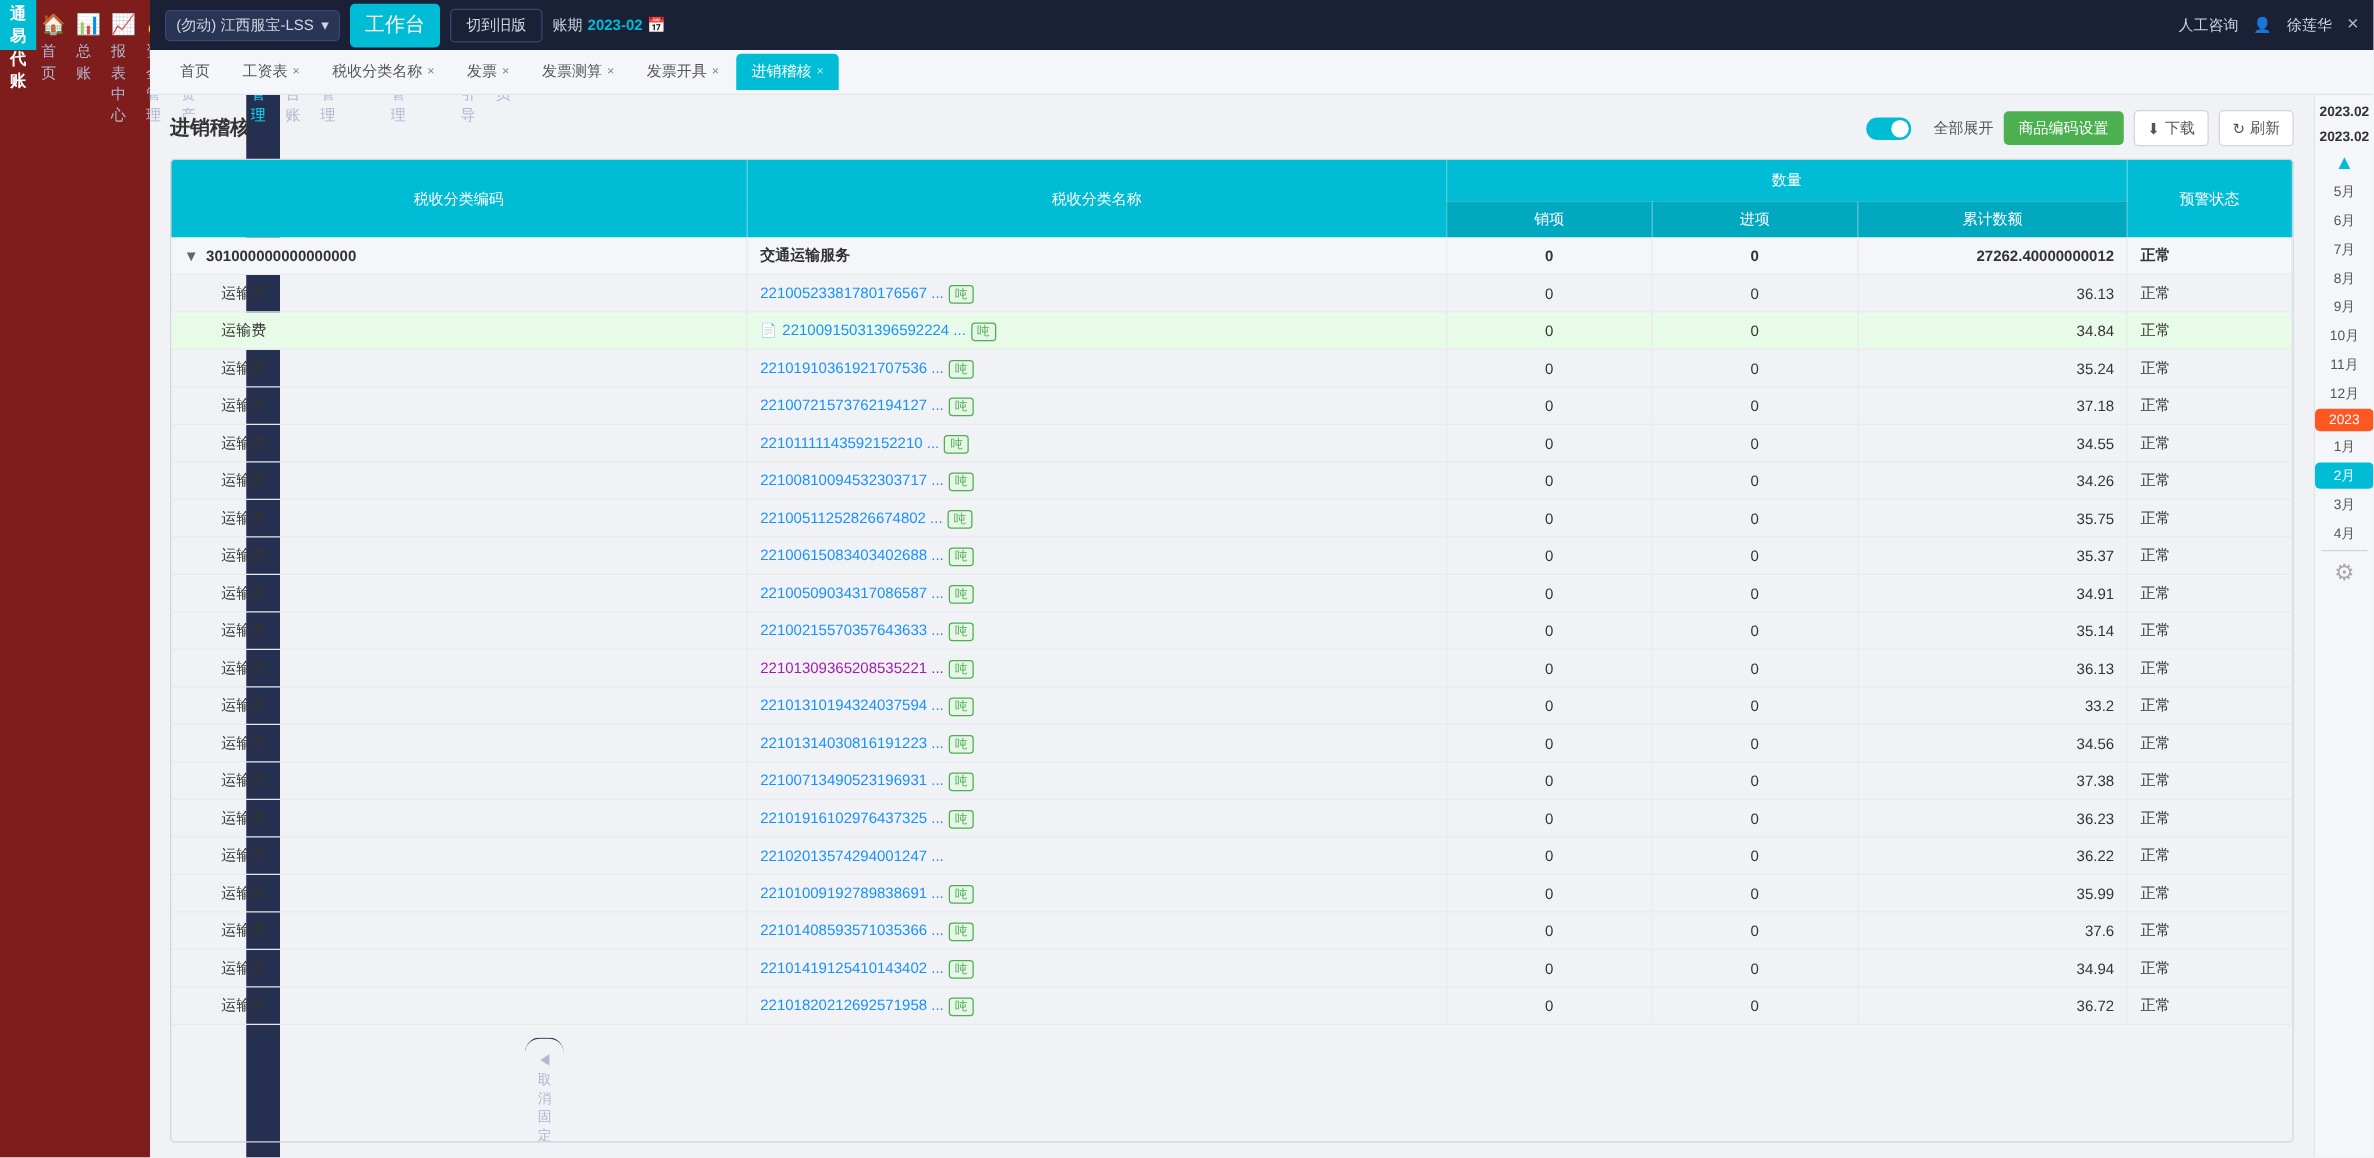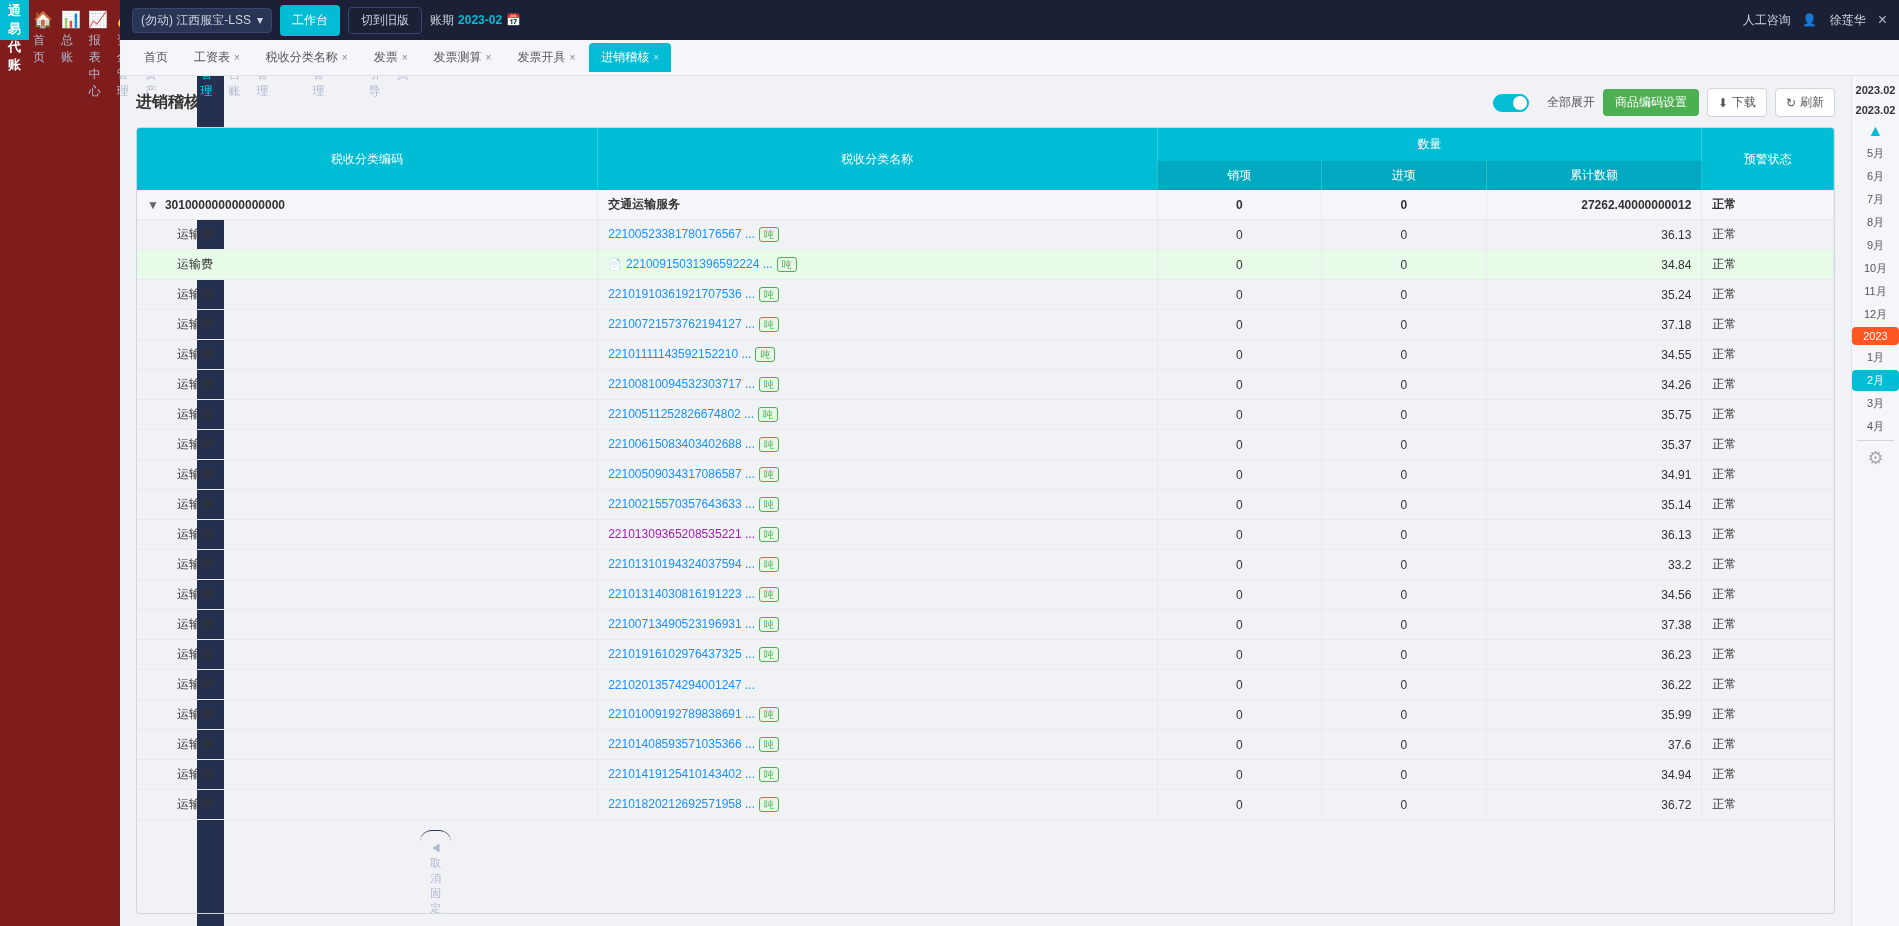--- a/index.html
+++ b/index.html
@@ -81,21 +81,21 @@
       gap: 6px;
       font-size: 12px;
       cursor: pointer;
     }
     .topbar-btn {
       background: #00bcd4;
       color: white;
       border: none;
       border-radius: 4px;
       padding: 7px 12px;
-      font-size: 12px;
+      font-size: 16px;
       cursor: pointer;
       font-family: Liberation Serif, serif;
     }
     .topbar-btn-outline {
       background: transparent;
       color: #cdd5e0;
       border: 1px solid #3a4570;
       border-radius: 4px;
       padding: 4px 12px;
       font-size: 12px;

